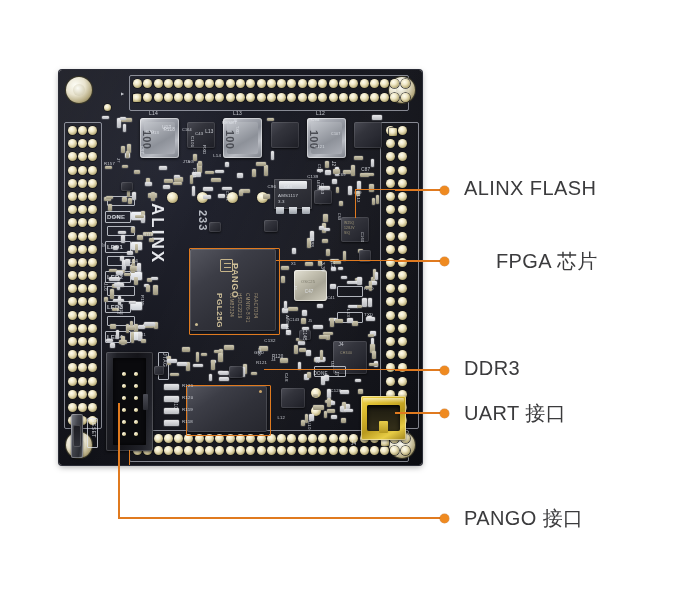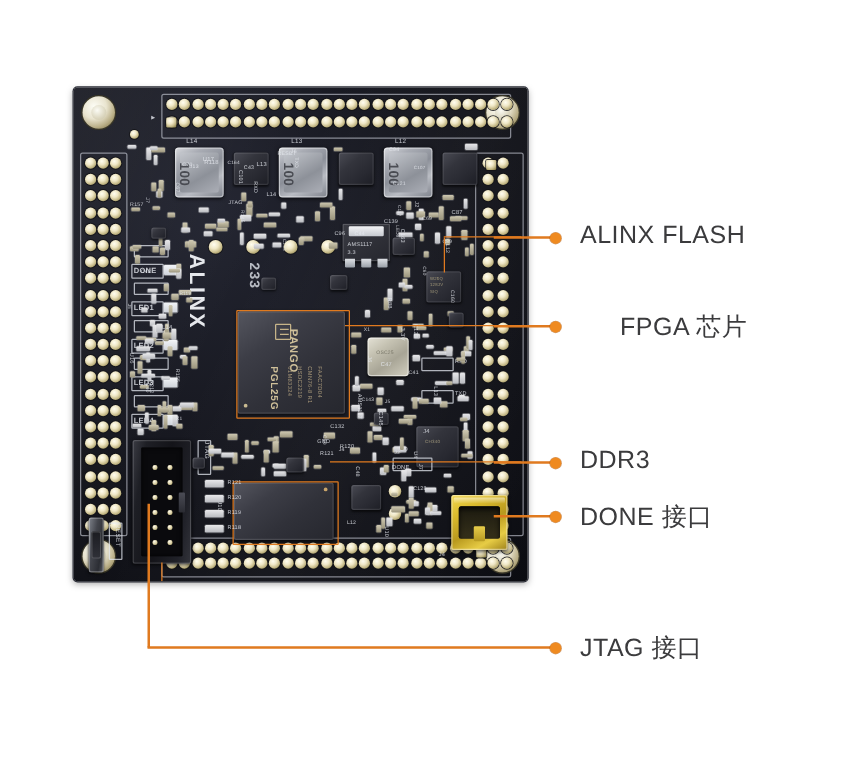--- a/index.html
+++ b/index.html
@@ -869,20 +869,20 @@
       <div class="cl-dot" style="left: 439.5px; top: 185.5px; background: rgb(239, 138, 32);"></div>
       <div class="cl-text" style="left: 464px; top: 177px; color: rgb(59, 59, 61);">ALINX FLASH</div>
       <div class="cl-line" style="left: 395px; top: 260.2px; width: 49px; height: 1.6px; background: rgb(224, 122, 31);"></div>
       <div class="cl-dot" style="left: 439.5px; top: 256.5px; background: rgb(239, 138, 32);"></div>
       <div class="cl-text" style="left: 464px; top: 248px; color: rgb(59, 59, 61); margin-left: 32px;">FPGA 芯片</div>
       <div class="cl-line" style="left: 395px; top: 369.2px; width: 49px; height: 1.6px; background: rgb(224, 122, 31);"></div>
       <div class="cl-dot" style="left: 439.5px; top: 365.5px; background: rgb(239, 138, 32);"></div>
       <div class="cl-text" style="left: 464px; top: 357px; color: rgb(59, 59, 61);">DDR3</div>
       <div class="cl-line" style="left: 395px; top: 412.2px; width: 49px; height: 1.6px; background: rgb(224, 122, 31);"></div>
       <div class="cl-dot" style="left: 439.5px; top: 408.5px; background: rgb(239, 138, 32);"></div>
-      <div class="cl-text" style="left: 464px; top: 400px; color: rgb(59, 59, 61);">DONE 接口</div>
+      <div class="cl-text" style="left: 464px; top: 400px; color: rgb(59, 59, 61);">UART 接口</div>
       <div class="cl-line" style="left: 118px; top: 403px; width: 1.6px; height: 115px; background: rgb(224, 122, 31);"></div>
       <div class="cl-line" style="left: 118px; top: 517.2px; width: 326px; height: 1.6px; background: rgb(224, 122, 31);"></div>
       <div class="cl-dot" style="left: 439.5px; top: 513.5px; background: rgb(239, 138, 32);"></div>
-      <div class="cl-text" style="left: 464px; top: 505px; color: rgb(59, 59, 61);">JTAG 接口</div>
+      <div class="cl-text" style="left: 464px; top: 505px; color: rgb(59, 59, 61);">PANGO 接口</div>
     </div>
 
 </div>
 
 </body></html>

